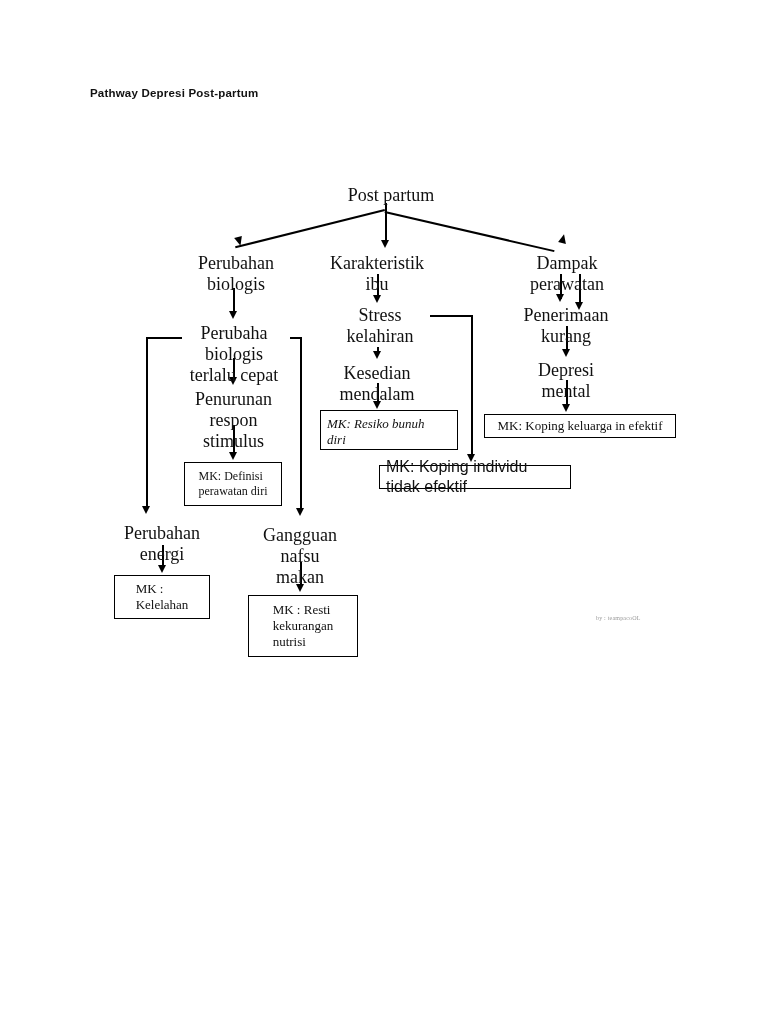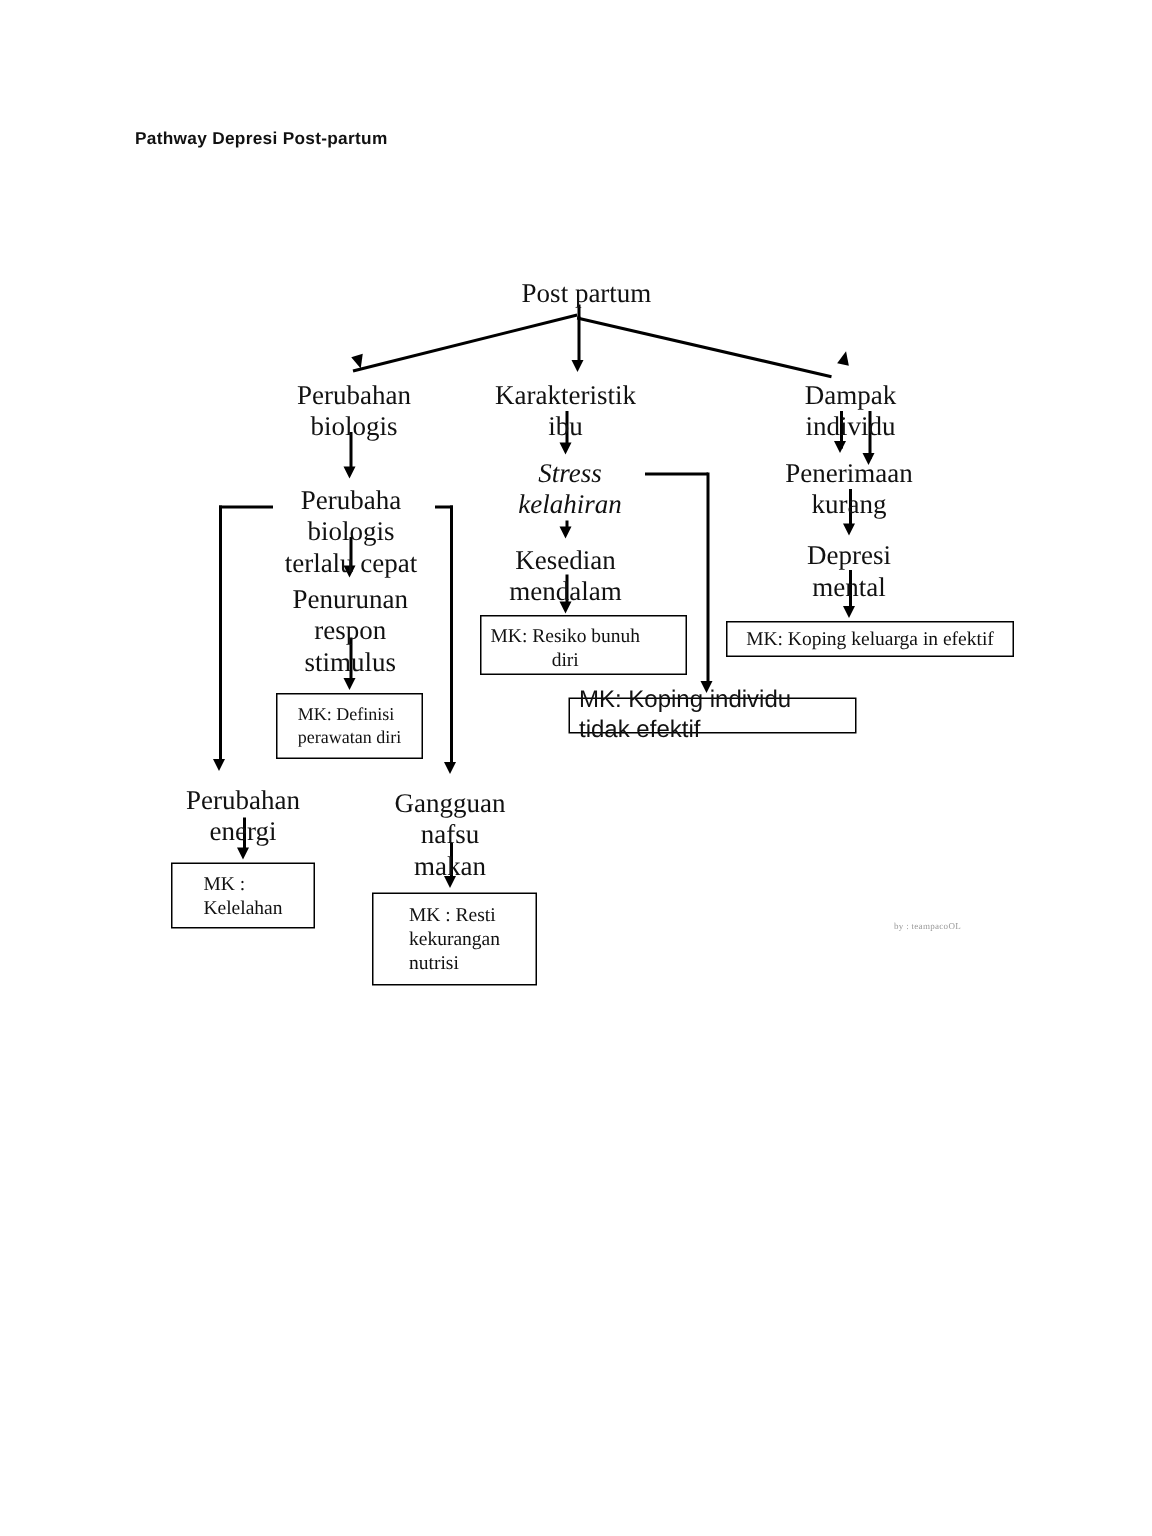--- a/index.html
+++ b/index.html
@@ -58,21 +58,21 @@
     font-family: "Liberation Serif", serif;
     font-size: 13px;
     line-height: 1.25;
     color: #111111;
     display: flex;
     align-items: center;
     padding: 3px 6px;
     white-space: pre-line;
   }
   .boxnode.center { justify-content: center; }
-  .boxnode.left   { justify-content: flex-start; text-align: center; }
+  .boxnode.left   { justify-content: flex-start; text-align: left; font-style: italic; }
   .boxnode.sans {
     font-family: "Liberation Sans", sans-serif;
     font-size: 16px;
   }
 
   
   .line {
     position: absolute;
     background: #000000;
   }
@@ -185,26 +185,26 @@
 
   <div>
 
     <div class="node" style="left:345px; top:185px; width:92px;">Post partum</div>
 
     <div class="node" style="left:193px; top:253px; width:86px;">Perubahan
 biologis</div>
 
     <div class="node" style="left:322px; top:253px; width:110px;">Karakteristik ibu</div>
 
-    <div class="node" style="left:505px; top:253px; width:124px;">Dampak individu</div>
+    <div class="node" style="left:505px; top:253px; width:124px;">Dampak perawatan</div>
 
     <div class="node" style="left:172px; top:323px; width:124px;">Perubaha biologis
 terlalu cepat</div>
 
-    <div class="node" style="left:330px; top:305px; width:100px; background:#ffffff;font-style:italic;">Stress kelahiran</div>
+    <div class="node" style="left:330px; top:305px; width:100px; background:#ffffff;">Stress kelahiran</div>
 
     <div class="node" style="left:504px; top:305px; width:124px;">Penerimaan kurang</div>
 
     <div class="node" style="left:180px; top:389px; width:107px;">Penurunan
 respon stimulus</div>
 
     <div class="node" style="left:316px; top:363px; width:122px;">Kesedian mendalam</div>
 
     <div class="node" style="left:516px; top:360px; width:100px;">Depresi mental</div>
 

